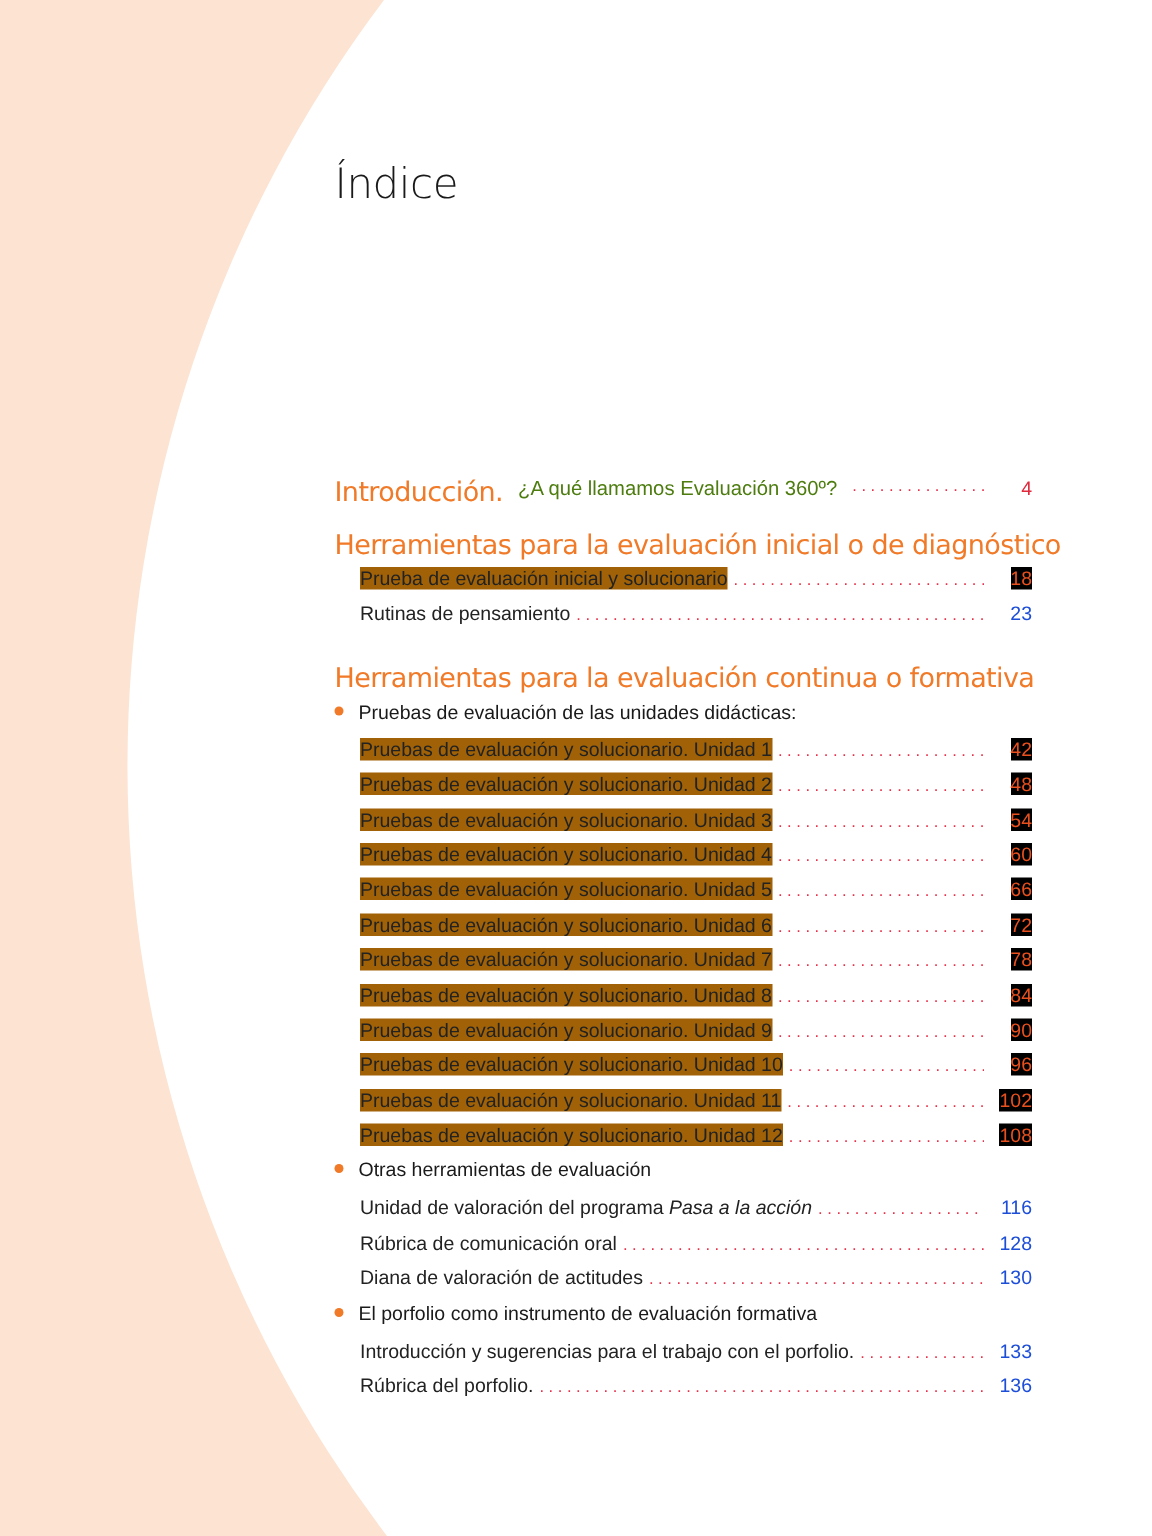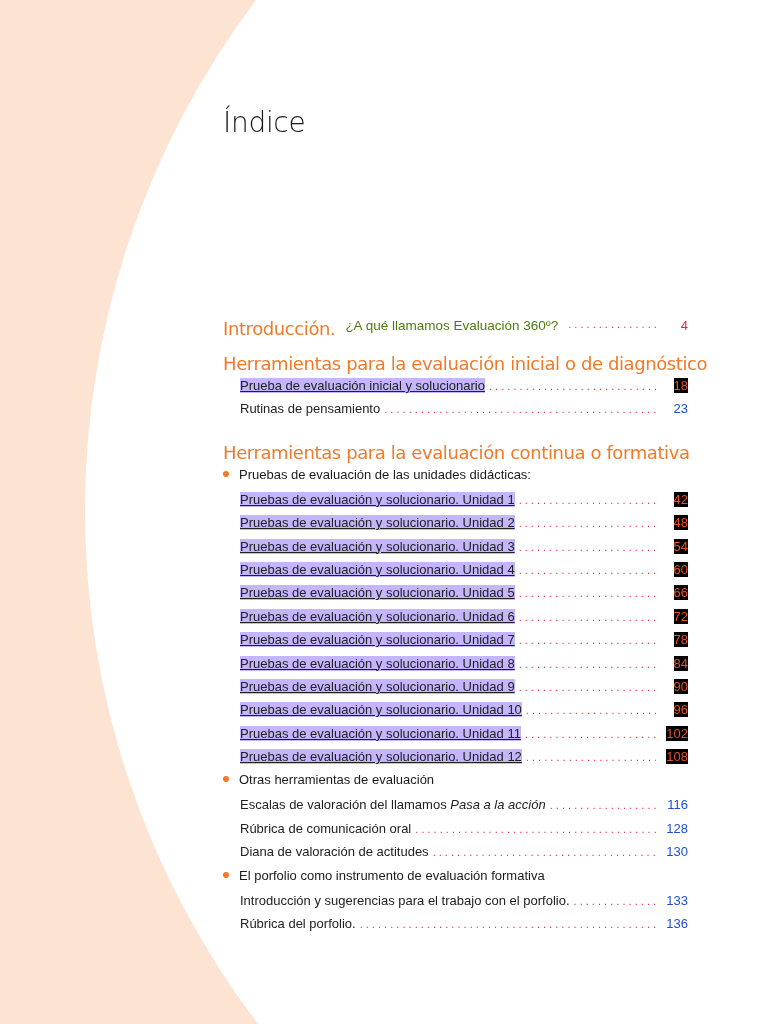--- a/index.html
+++ b/index.html
@@ -30,21 +30,21 @@
   .h-sub { font-size: 13.5px; color: #4d7c0f; margin-left: 10px; white-space: nowrap; }
 
   .section-h { height: 30px; display: flex; align-items: flex-end; padding-bottom: 4px; }
   .section-h.gap { margin-top: 12px; }
 
   .entry {
     display: flex; align-items: baseline; height: 23.4px;
     padding-left: 17px; font-size: 13px; color: #222;
   }
   .entry .label { white-space: nowrap; }
-  .entry .label.hl { background: #c4b5fd; text-decoration: underline; }
+  .entry .label.hl { background: #a16207; }
   .entry .label i { font-style: italic; }
   .entry .dots {
     flex: 1; overflow: hidden; white-space: nowrap;
     color: #e8304a; letter-spacing: 2.6px; font-size: 11px;
     margin: 0 6px 0 4px; clip-path: inset(0);
   }
   .entry .dots::before {
     content: ". . . . . . . . . . . . . . . . . . . . . . . . . . . . . . . . . . . . . . . . . . . . . . . . . . . . . . . . . . . . . . . . . . . . . . . .";
     letter-spacing: 0;
   }
@@ -164,21 +164,21 @@
         <div class="entry">
           <span class="label hl"><span>Pruebas de evaluación y solucionario. Unidad 12</span></span>
           <span class="dots"></span>
           <span class="num hl-num"><span>108</span></span>
         </div>
         <div class="bullet-h">
           <span class="dot"></span>
           <span>Otras herramientas de evaluación</span>
         </div>
         <div class="entry">
-          <span class="label"><span>Escalas de valoración del llamamos </span><i>Pasa a la acción</i></span>
+          <span class="label"><span>Unidad de valoración del programa </span><i>Pasa a la acción</i></span>
           <span class="dots"></span>
           <span class="num"><span>116</span></span>
         </div>
         <div class="entry">
           <span class="label"><span>Rúbrica de comunicación oral</span></span>
           <span class="dots"></span>
           <span class="num"><span>128</span></span>
         </div>
         <div class="entry">
           <span class="label"><span>Diana de valoración de actitudes</span></span>

